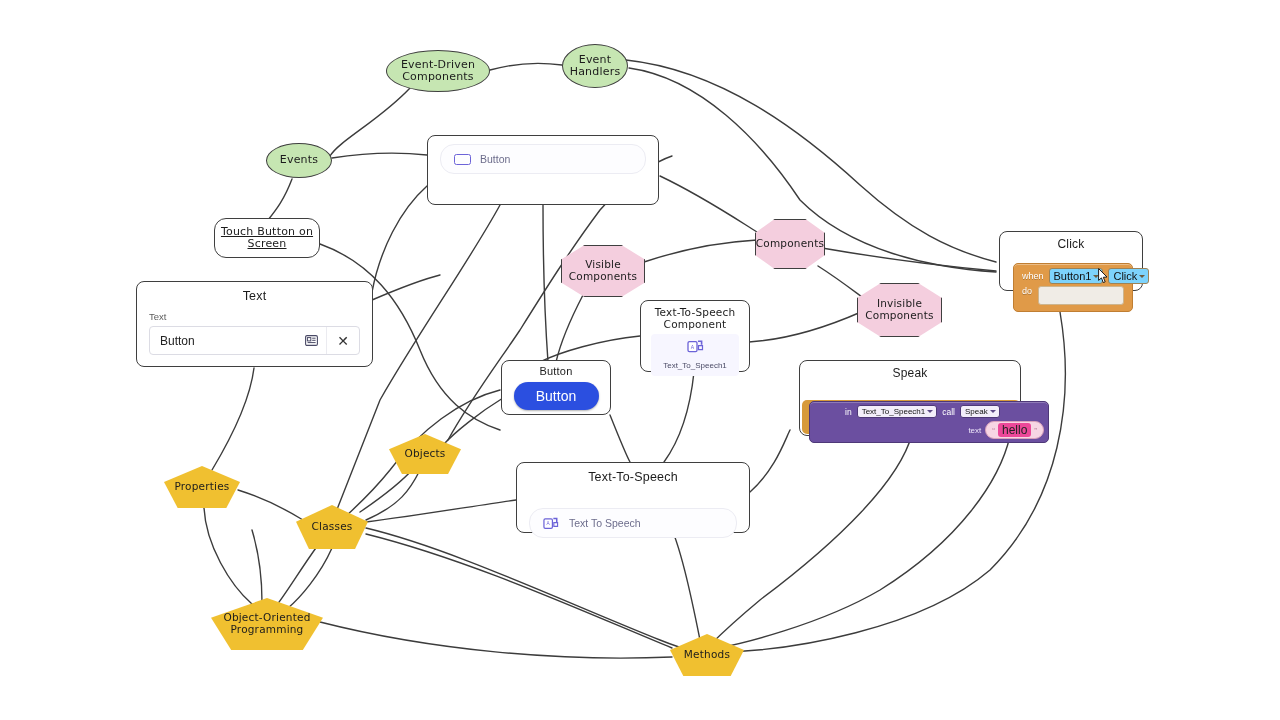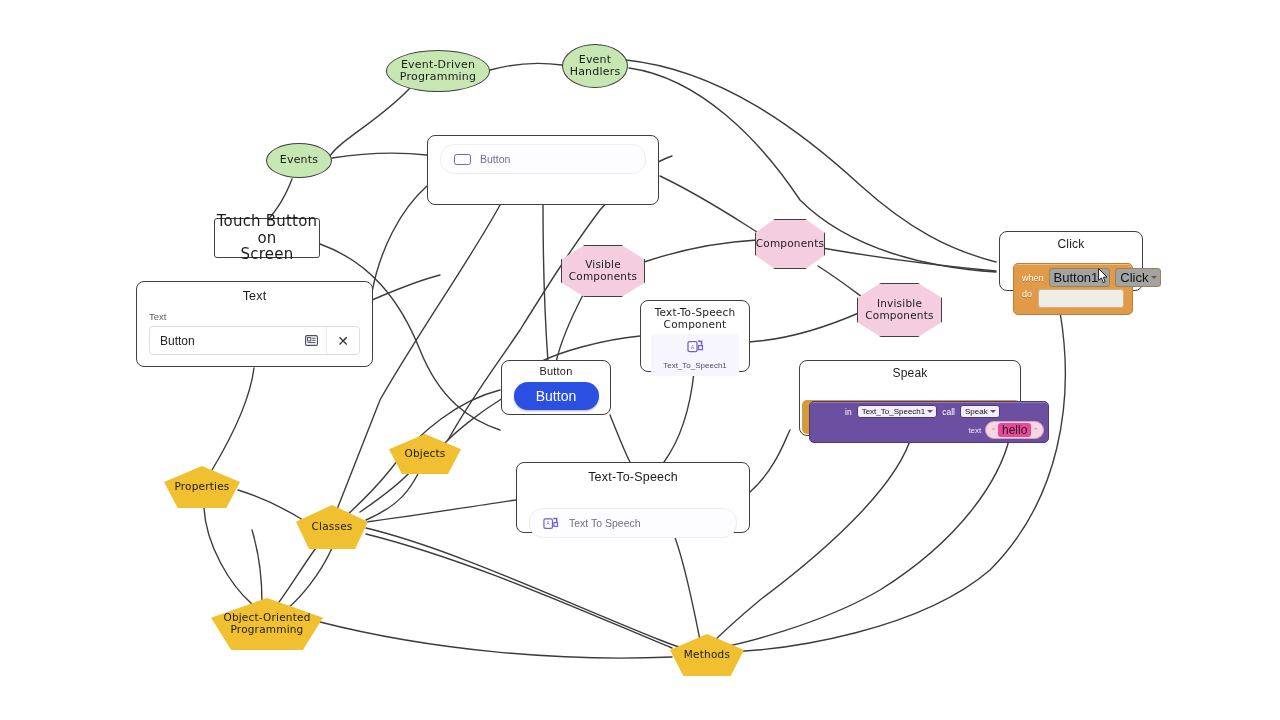--- a/index.html
+++ b/index.html
@@ -7,21 +7,21 @@
   #stage{position:relative;width:1280px;height:720px;background:#fff;}
   svg#wires{position:absolute;left:0;top:0;width:1280px;height:720px;}
   .edge{fill:none;stroke:#3c3c3c;stroke-width:1.4;stroke-linecap:round;}
 
   .node{position:absolute;box-sizing:border-box;display:flex;align-items:center;justify-content:center;text-align:center;color:#1c1c1c;}
   .nlabel{line-height:1.12;white-space:pre-line;letter-spacing:.2px;}
 
   
   .ell{border-radius:50%;background:#c6e6b2;border:1.6px solid #3f3f3f;font-size:11px;}
   
-  .rrect{background:#ffffff;border:1.6px solid #3f3f3f;border-radius:3px;font-size:15px;}
+  .rrect{background:#ffffff;border:1.6px solid #3f3f3f;border-radius:12px;font-size:11px;text-decoration:underline;}
   
   .oct{background:#f4cede;border:1.6px solid #3f3f3f;font-size:10.5px;
        clip-path:polygon(28% 0,72% 0,100% 28%,100% 72%,72% 100%,28% 100%,0 72%,0 28%);}
   
   .pent{background:#f0c030;border:0;font-size:10.5px;
         clip-path:polygon(50% 0,100% 38%,82% 100%,18% 100%,0 38%);
         filter:drop-shadow(0 0 0.8px #3f3f3f) drop-shadow(0 0 0.8px #3f3f3f);}
 
   
   .card{position:absolute;background:#fff;border:1.6px solid #3f3f3f;border-radius:8px;box-sizing:border-box;}
@@ -53,21 +53,21 @@
   
   .pal-row2{margin:24px 12px 0 12px;height:28px;border:1px solid #ececf3;border-radius:14px;
             display:flex;align-items:center;gap:10px;padding:0 13px;background:#fdfdff;}
 
   
   .blk{font-family:"Liberation Sans",sans-serif;}
   .when-blk{position:absolute;background:#e09a48;border:1px solid #c07e32;border-radius:5px;
             box-shadow:inset 0 1px 0 rgba(255,255,255,.35);}
   .blk-row{display:flex;align-items:center;gap:5px;padding:4px 8px 2px 8px;}
   .blk-kw{font-size:9px;color:#fff;text-shadow:0 1px 0 rgba(0,0,0,.25);}
-  .dd{background:#a3a3a3;border:1px solid #9d8256;border-radius:3px;font-size:13px;color:#111;
+  .dd{background:#7dd3fc;border:1px solid #9d8256;border-radius:3px;font-size:11px;color:#111;
       padding:1px 11px 1px 4px;position:relative;white-space:nowrap;}
   .dd:after{content:"";position:absolute;right:3px;top:50%;margin-top:-1.5px;
             border-left:3px solid transparent;border-right:3px solid transparent;border-top:3.5px solid #6b5a3e;}
   .do-row{display:flex;align-items:flex-start;gap:6px;padding:0 8px 6px 8px;}
   .do-slot{flex:1;height:17px;background:#f0ece6;border-radius:3px;border:1px solid #cdb58e;}
 
   .call-blk{position:absolute;border-radius:5px;background:#6b4fa0;border:1px solid #4e3878;
             box-shadow:inset 0 1px 0 rgba(255,255,255,.25);padding-left:28px;}
   .call-row{display:flex;align-items:center;gap:5px;padding:3px 7px 2px 7px;}
   .call-kw{font-size:8.5px;color:#fff;}
@@ -166,21 +166,21 @@
       <path class="edge" d="M320,622 C430,650 560,662 672,657"></path>
 
       <path class="edge" d="M262,602 C262,575 258,550 252,530"></path>
 
       <path class="edge" d="M700,640 C690,590 680,545 668,520"></path>
     </g>
   </svg>
 
   <div class="node ell nlabel" style="left:386px;top:50px;width:104px;height:42px;">
     <span>Event-Driven
-Programming</span>
+Components</span>
   </div>
 
   <div class="node ell nlabel" style="left:562px;top:44px;width:66px;height:44px;">
     <span>Event
 Handlers</span>
   </div>
 
   <div class="node ell nlabel" style="left:266px;top:143px;width:66px;height:35px;">
     <span>Events</span>
   </div>

